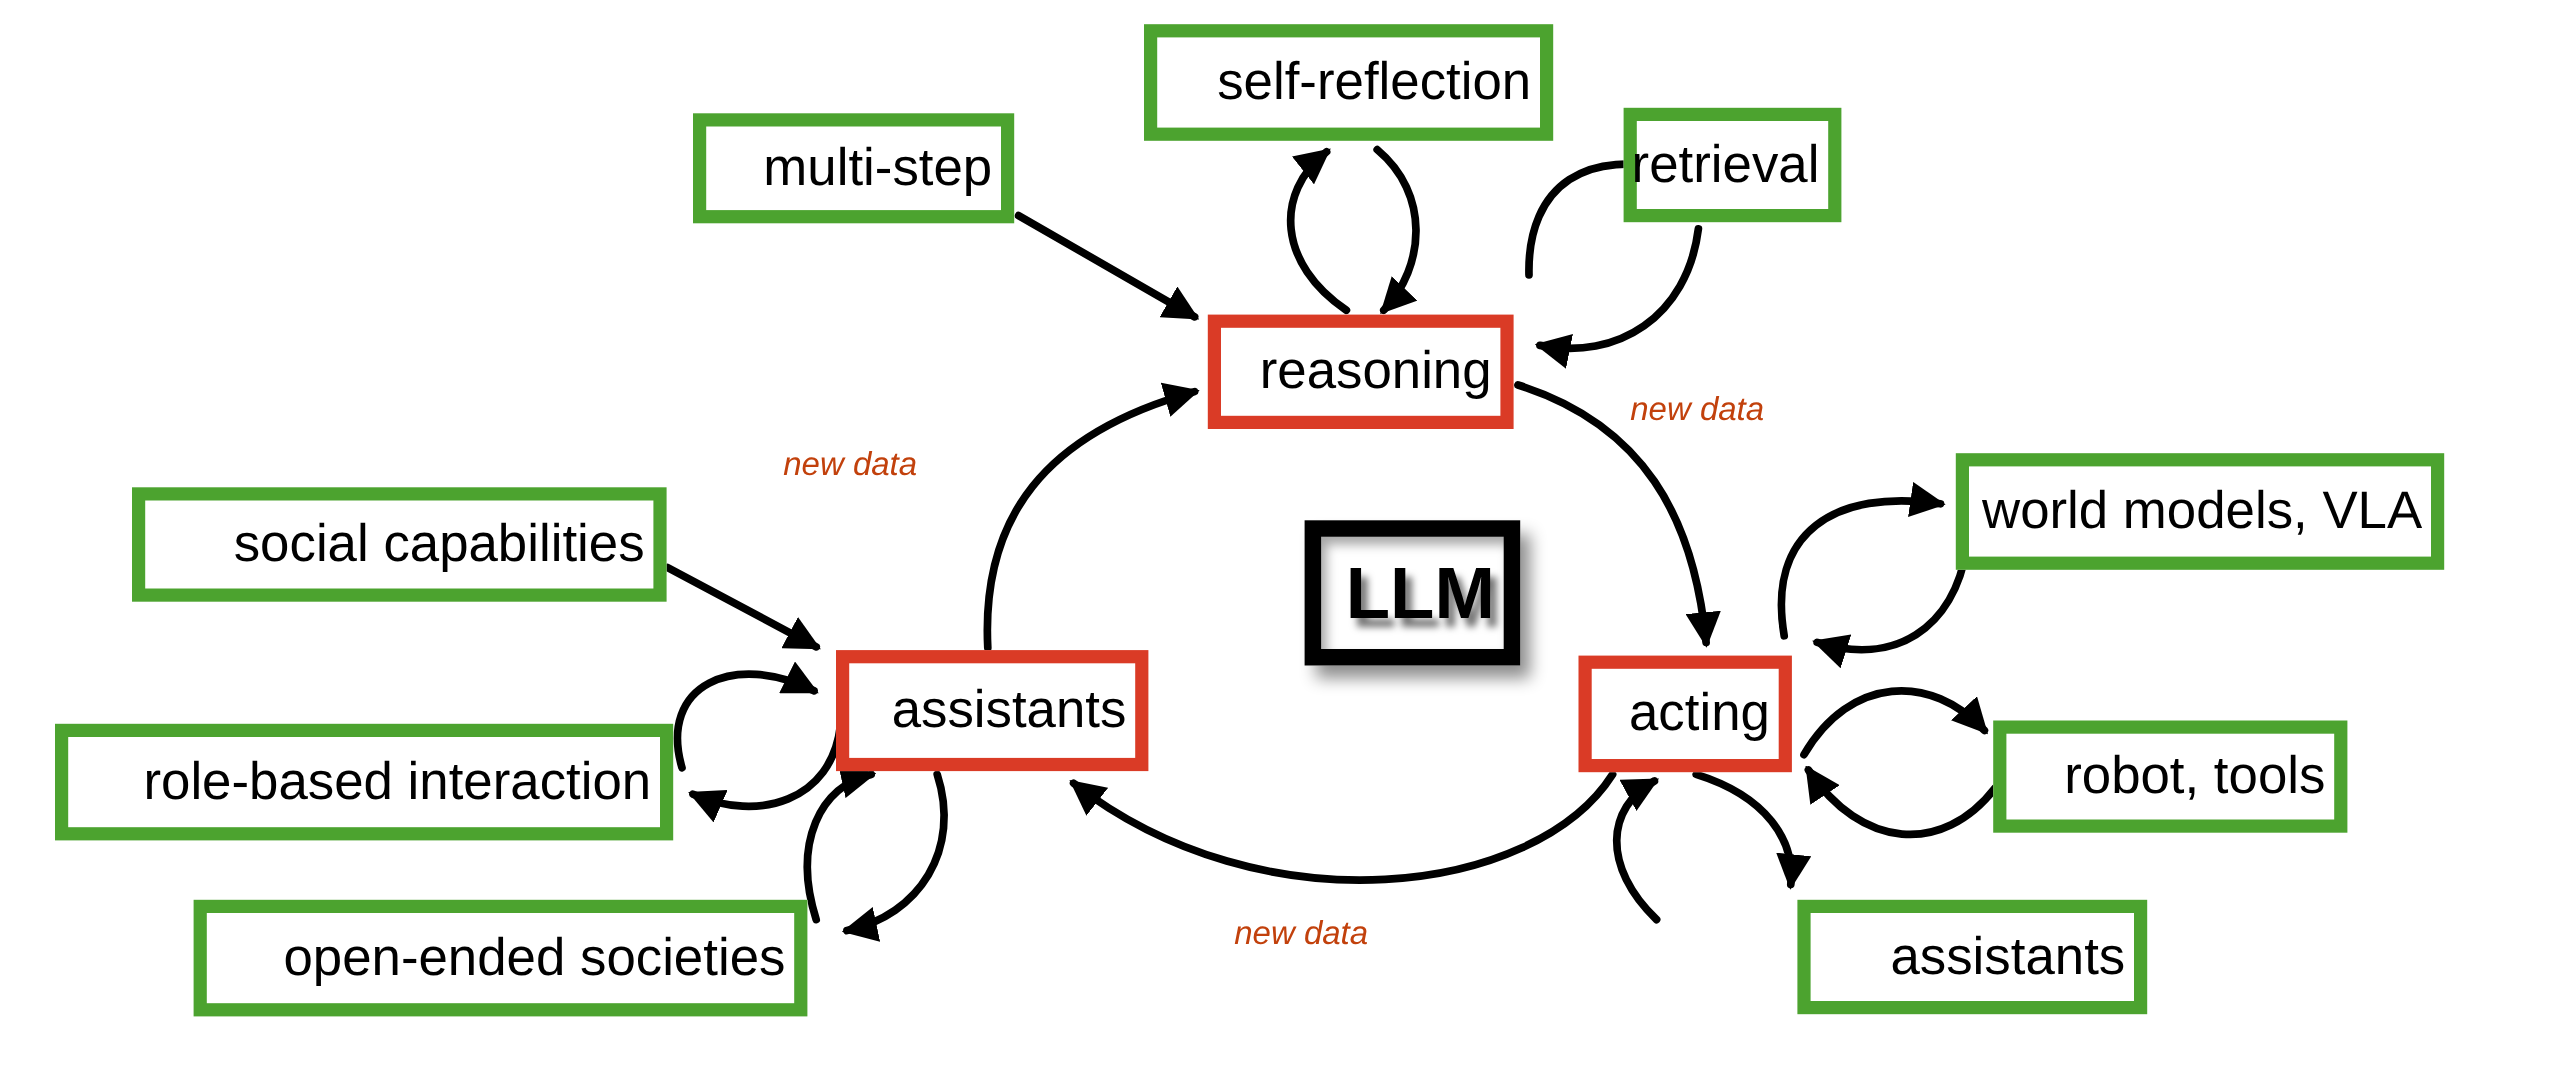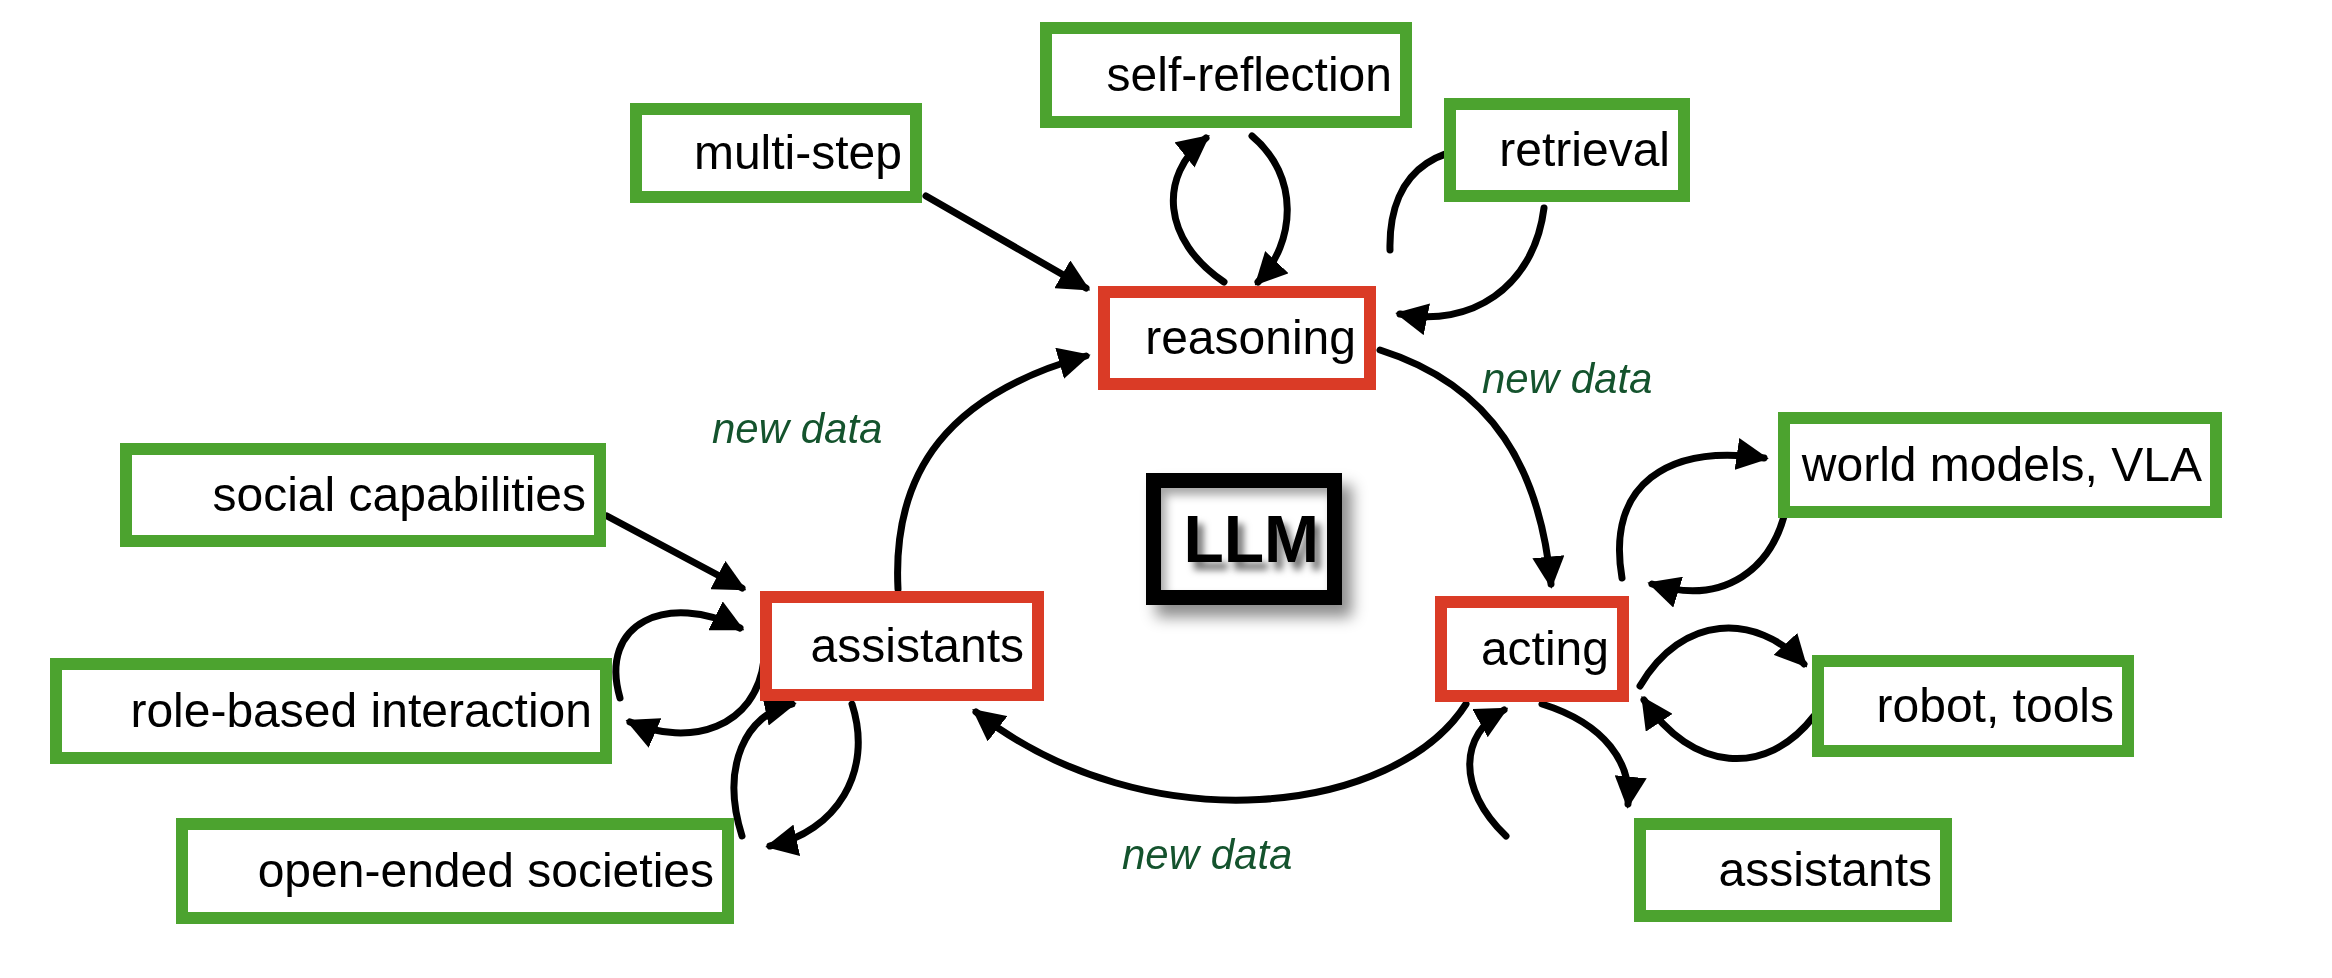--- a/index.html
+++ b/index.html
@@ -21,24 +21,25 @@
     padding:0 8px;
     white-space:nowrap;
   }
   .box.green{border:12px solid #4ca32f;}
   .box.red{border:12px solid #da3b26;}
   .box.llm{
     border:15px solid #000;
     font-weight:bold;font-size:66px;
     box-shadow:10px 12px 14px rgba(0,0,0,0.45), inset 5px 7px 10px rgba(0,0,0,0.35);
     text-shadow:6px 8px 7px rgba(0,0,0,0.55);
+    margin-left:40px;
   }
   .edge-label{
     position:absolute;
-    font-style:italic;font-size:42px;color:#14532d;
+    font-style:italic;font-size:30px;color:#c2410c;
     white-space:nowrap;line-height:1;
   }
 </style>
 </head>
 <body>
 
 <div class="stage">
 
   <svg class="arrows" viewBox="0 0 2332 978">
     <defs>
@@ -72,21 +73,21 @@
   </svg>
 
   <div class="box green" style="left:630px;top:103px;width:292px;height:100px">
     <span>multi-step</span>
   </div>
 
   <div class="box green" style="left:1040px;top:22px;width:372px;height:106px">
     <span>self-reflection</span>
   </div>
 
-  <div class="box green" style="left:1444px;top:98px;width:246px;height:104px">
+  <div class="box green" style="left:1476px;top:98px;width:198px;height:104px">
     <span>retrieval</span>
   </div>
 
   <div class="box green" style="left:120px;top:443px;width:486px;height:104px">
     <span>social capabilities</span>
   </div>
 
   <div class="box green" style="left:50px;top:658px;width:562px;height:106px">
     <span>role-based interaction</span>
   </div>

